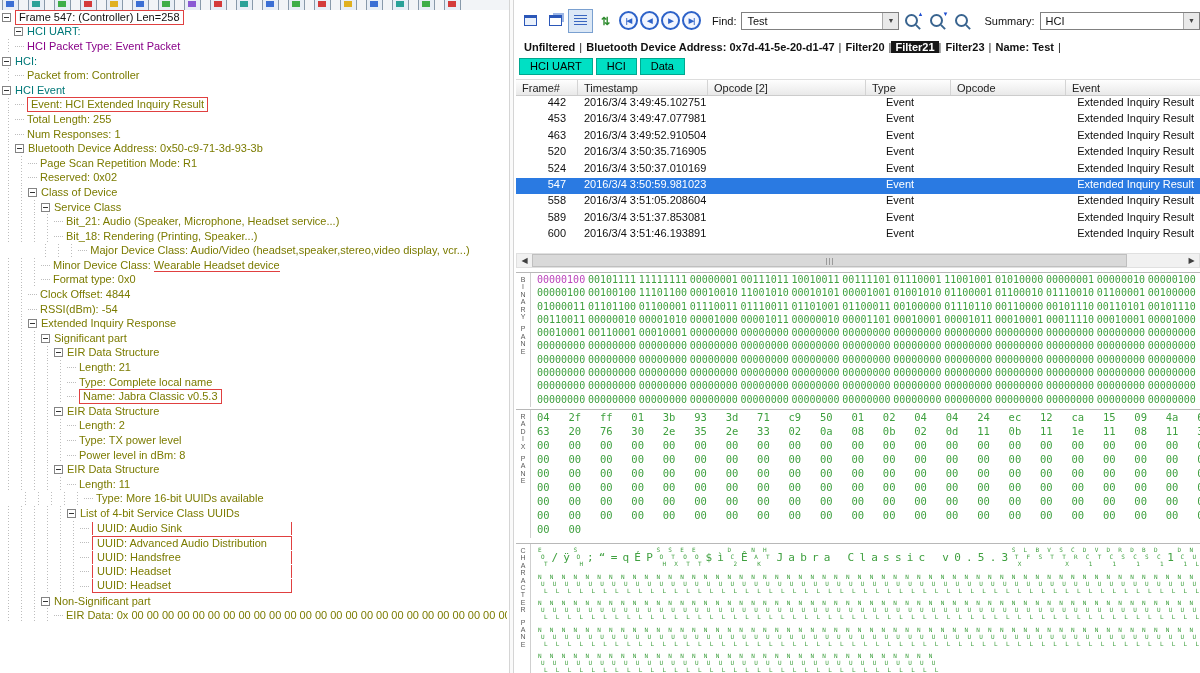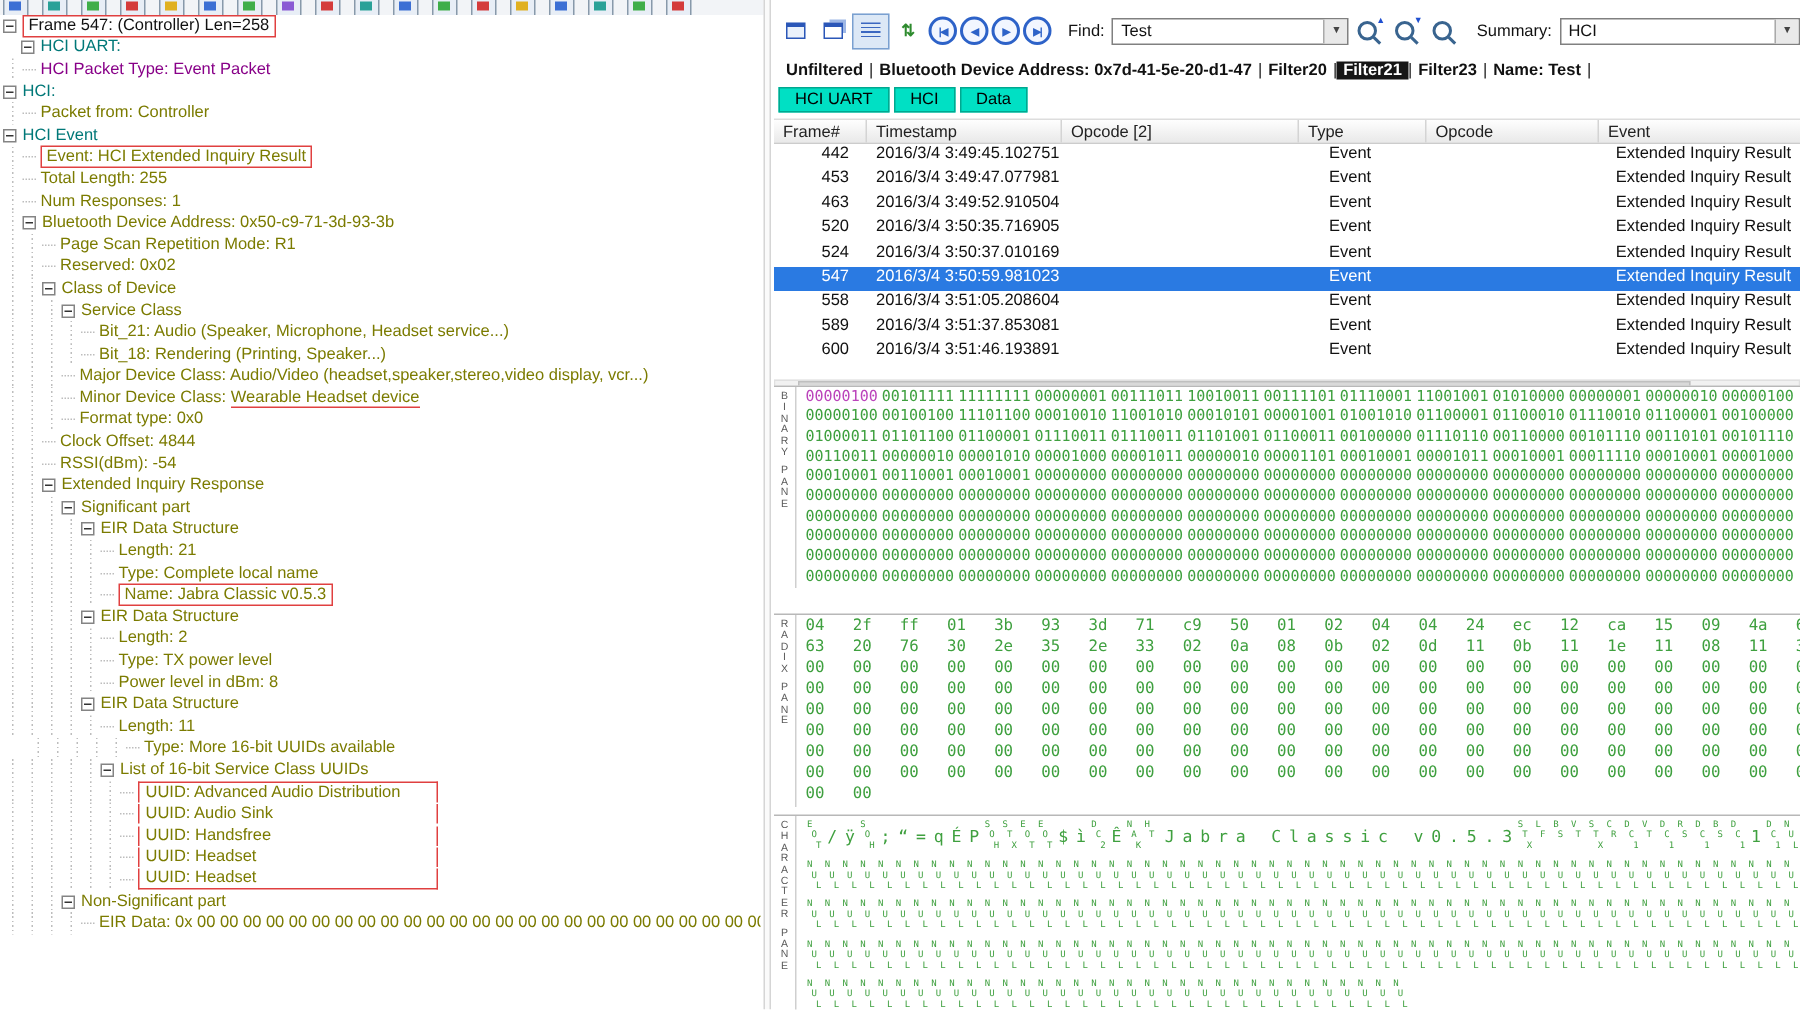--- a/index.html
+++ b/index.html
@@ -105,21 +105,21 @@
         font-size:8px;color:#404040;background:#f1f1f1;cursor:pointer;}
   .sbtn.left{left:0;}
   .sbtn.right{right:0;}
   .sthumb{position:absolute;left:15px;top:0;width:595px;height:13px;background:#d9d9d9;
           border:1px solid #bfbfbf;box-sizing:border-box;cursor:grab;}
   .sgrip{position:absolute;left:50%;top:3px;width:8px;height:7px;margin-left:-4px;
          background:repeating-linear-gradient(to right,#9a9a9a 0 1px,transparent 1px 3px);}
 
   
   .pane{position:absolute;left:0;right:0;display:flex;border-top:1px solid #b8b8b8;background:#fff;overflow:hidden;}
-  #pane-binary{top:257px;height:134px;}
+  #pane-binary{top:272px;height:134px;}
   #pane-radix{top:409px;height:128px;}
   #pane-char{top:543px;height:130px;}
   .pane-label{flex:none;width:14px;border-right:1px solid #cfcfcf;padding-top:3px;}
   .pane-label span{display:block;font-size:7px;line-height:7.4px;color:#5a5a5a;text-align:center;}
   .pane-label .wgap{height:5px;}
   .pane-body{flex:1;overflow:hidden;padding-left:6px;
              font-family:"DejaVu Sans Mono",monospace;color:#3fa03f;}
   .brow{height:13.3px;line-height:13.3px;font-size:10px;white-space:nowrap;}
   .b-oct{display:inline-block;width:50.9px;}
   .hl{color:#bb44bb;}
@@ -274,21 +274,21 @@
       <span class="lbl c-olive">Bit_21: Audio (Speaker, Microphone, Headset service...)</span>
     </div>
     <div class="tree-row" style="padding-left: 2px;">
       <span class="guide"></span>
       <span class="guide"></span>
       <span class="guide"></span>
       <span class="guide"></span>
       <span class="stub"></span>
       <span class="lbl c-olive">Bit_18: Rendering (Printing, Speaker...)</span>
     </div>
-    <div class="tree-row" style="padding-left: 2px;">
+    <div class="tree-row" style="padding-left: 2px; justify-content: center;">
       <span class="guide"></span>
       <span class="guide"></span>
       <span class="guide"></span>
       <span class="stub"></span>
       <span class="lbl c-olive">Major Device Class: Audio/Video (headset,speaker,stereo,video display, vcr...)</span>
     </div>
     <div class="tree-row" style="padding-left: 2px;">
       <span class="guide"></span>
       <span class="guide"></span>
       <span class="guide"></span>
@@ -423,41 +423,41 @@
       <span class="stub"></span>
       <span class="lbl c-olive">Type: More 16-bit UUIDs available</span>
     </div>
     <div class="tree-row" style="padding-left: 2px;">
       <span class="guide"></span>
       <span class="guide"></span>
       <span class="guide"></span>
       <span class="guide"></span>
       <span class="guide"></span>
       <span class="ebox"></span>
-      <span class="lbl c-olive">List of 16-bit Service Class UUIDs</span>
+      <span class="lbl c-olive">List of 4-bit Service Class UUIDs</span>
+    </div>
+    <div class="tree-row" style="padding-left: 2px;">
+      <span class="guide"></span>
+      <span class="guide"></span>
+      <span class="guide"></span>
+      <span class="guide"></span>
+      <span class="guide"></span>
+      <span class="guide"></span>
+      <span class="stub"></span>
+      <span class="lbl c-olive grp">UUID: Audio Sink</span>
     </div>
     <div class="tree-row" style="padding-left: 2px;">
       <span class="guide"></span>
       <span class="guide"></span>
       <span class="guide"></span>
       <span class="guide"></span>
       <span class="guide"></span>
       <span class="guide"></span>
       <span class="stub"></span>
       <span class="lbl c-olive grp grp-top">UUID: Advanced Audio Distribution</span>
-    </div>
-    <div class="tree-row" style="padding-left: 2px;">
-      <span class="guide"></span>
-      <span class="guide"></span>
-      <span class="guide"></span>
-      <span class="guide"></span>
-      <span class="guide"></span>
-      <span class="guide"></span>
-      <span class="stub"></span>
-      <span class="lbl c-olive grp">UUID: Audio Sink</span>
     </div>
     <div class="tree-row" style="padding-left: 2px;">
       <span class="guide"></span>
       <span class="guide"></span>
       <span class="guide"></span>
       <span class="guide"></span>
       <span class="guide"></span>
       <span class="guide"></span>
       <span class="stub"></span>
       <span class="lbl c-olive grp">UUID: Handsfree</span>

